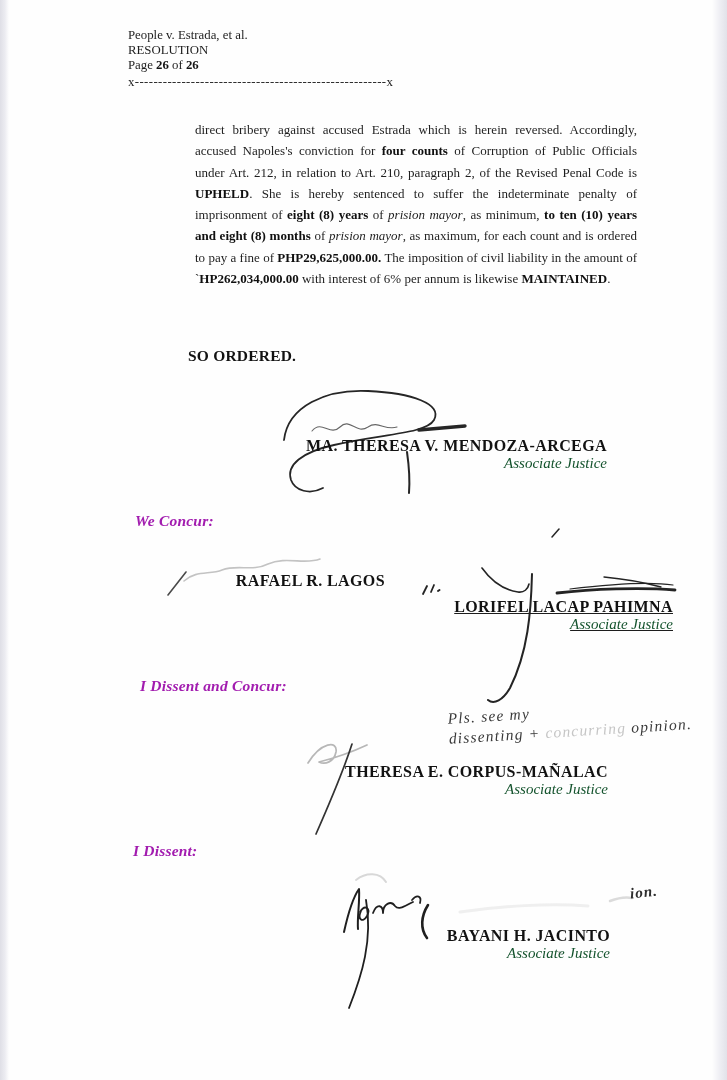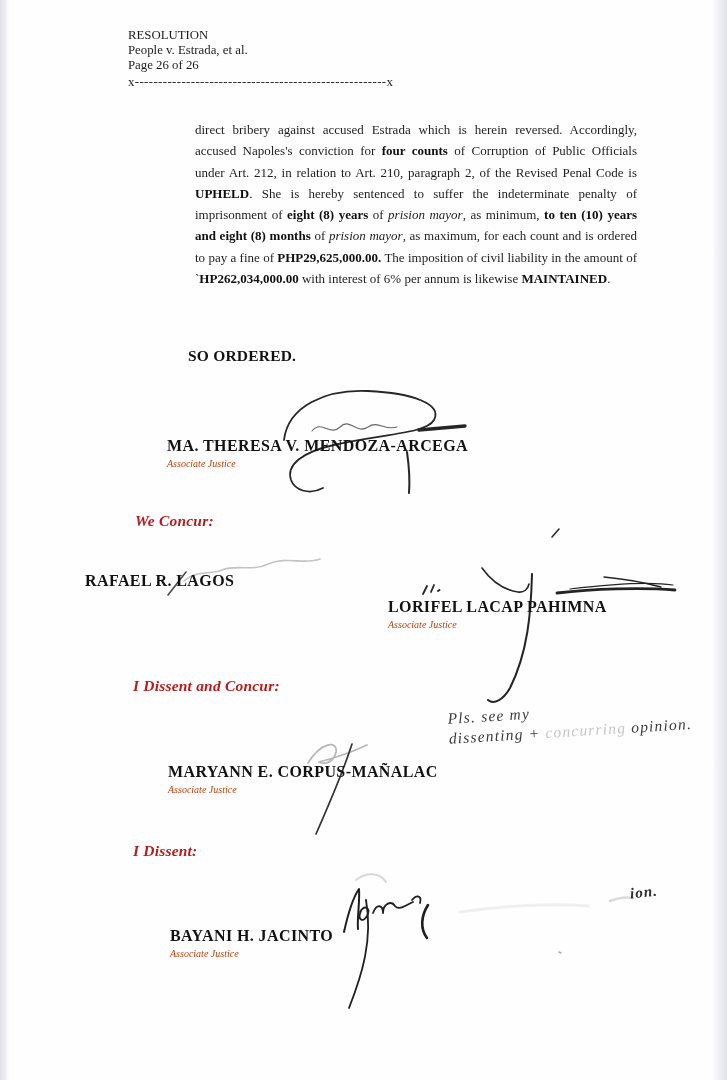--- a/index.html
+++ b/index.html
@@ -17,41 +17,41 @@
   }
   .edge-right{
     position:absolute;right:0;top:0;width:15px;height:1080px;
     background:linear-gradient(to left,#e2e2e9,#efeff4 50%,rgba(255,255,255,0));
   }
   .abs{position:absolute;}
   .doc-header{
     left:128px;top:28px;
     font-size:12.8px;line-height:15.2px;white-space:nowrap;
   }
-  .doc-header b{font-weight:normal;color:#151515;text-align:right;}
+  .doc-header b{font-weight:bold;color:#151515;text-align:right;}
   .separator{letter-spacing:.4px;margin-top:1px;}
   .body-par{
     left:195px;top:119px;width:442px;margin:0;
     font-size:13px;line-height:21.3px;text-align:justify;
     color:#1e1e1e;
   }
   .body-par b{color:#101010;}
   .so-ordered{
     left:188px;top:347px;
     font-size:15.5px;font-weight:bold;color:#121212;letter-spacing:.2px;
   }
-  .sig-block{text-align:left;}
+  .sig-block{text-align:right;}
   .sig-name{
     font-size:16px;font-weight:bold;color:#121212;letter-spacing:.4px;line-height:18px;
   }
   .sig-title{
-    font-size:10px;font-style:italic;color:#c2410c;line-height:17px;
+    font-size:15px;font-style:italic;color:#14532d;line-height:17px;
   }
   .section-label{
-    font-size:15.5px;font-weight:bold;font-style:italic;color:#b91c1c;letter-spacing:.2px;text-align:right;
+    font-size:15.5px;font-weight:bold;font-style:italic;color:#a21caf;letter-spacing:.2px;text-align:right;
   }
   .hand-note{
     left:448px;top:700px;width:290px;
     transform:rotate(-3.5deg);
     font-style:italic;color:#3a3a3a;
     font-size:15.5px;line-height:20px;letter-spacing:1.2px;
   }
   .hand-note .faint{color:#c6c6c6;}
   .hand-frag{
     left:630px;top:884px;
@@ -64,22 +64,22 @@
 </style>
 </head>
 <body>
 
 <div class="page">
 
   <div class="edge-left"></div>
   <div class="edge-right"></div>
 
   <header class="abs doc-header">
+    <div>People v. Estrada, et al.</div>
     <div>RESOLUTION</div>
-    <div>People v. Estrada, et al.</div>
     <div><span>Page</span> <b>26</b> <span>of</span> <b>26</b></div>
     <div class="separator">x------------------------------------------------------x</div>
   </header>
 
   <p class="abs body-par"><span>direct bribery against accused Estrada which is herein reversed. Accordingly, accused Napoles's conviction for </span><b>four counts</b><span> of Corruption of Public Officials under Art. 212, in relation to Art. 210, paragraph 2, of the Revised Penal Code is </span><b>UPHELD</b><span>. She is hereby sentenced to suffer the indeterminate penalty of imprisonment of </span><b>eight (8) years</b><span> of </span><i>prision mayor</i><span>, as minimum, </span><b>to ten (10) years and eight (8) months</b><span> of </span><i>prision mayor</i><span>, as maximum, for each count and is ordered to pay a fine of </span><b>PHP29,625,000.00.</b><span> The imposition of civil liability in the amount of `</span><b>HP262,034,000.00</b><span> with interest of 6% per annum is likewise </span><b>MAINTAINED</b><span>.</span></p>
 
   <div class="abs so-ordered">SO ORDERED.</div>
 
   <svg class="sig-overlay" viewBox="0 0 727 1080" aria-hidden="true">
 
@@ -130,34 +130,34 @@
     <div class="sig-name">MA. THERESA V. MENDOZA-ARCEGA</div>
     <div class="sig-title">Associate Justice</div>
   </div>
 
   <div class="abs section-label" style="left:135px;top:512px;">We Concur:</div>
 
   <div class="abs sig-block" style="left:85px;top:572px;width:300px;">
     <div class="sig-name">RAFAEL R. LAGOS</div>
   </div>
 
-  <div class="abs sig-block" style="left:388px;top:598px;width:300px;">
+  <div class="abs sig-block" style="left:373px;top:598px;width:300px;text-decoration:underline;">
     <div class="sig-name">LORIFEL LACAP PAHIMNA</div>
     <div class="sig-title">Associate Justice</div>
   </div>
 
-  <div class="abs section-label" style="left:133px;top:677px;">I Dissent and Concur:</div>
+  <div class="abs section-label" style="left:140px;top:677px;">I Dissent and Concur:</div>
 
   <div class="abs hand-note">
     <div><span>Pls. see my</span></div>
     <div><span>dissenting +</span> <span class="faint">concurring</span> <span>opinion.</span></div>
   </div>
 
   <div class="abs sig-block" style="left:168px;top:763px;width:440px;">
-    <div class="sig-name">MARYANN E. CORPUS-MAÑALAC</div>
+    <div class="sig-name">THERESA E. CORPUS-MAÑALAC</div>
     <div class="sig-title">Associate Justice</div>
   </div>
 
   <div class="abs section-label" style="left:133px;top:842px;font-style:italic;">I Dissent:</div>
 
   <div class="abs hand-frag">ion.</div>
 
   <div class="abs sig-block" style="left:170px;top:927px;width:440px;">
     <div class="sig-name">BAYANI H. JACINTO</div>
     <div class="sig-title">Associate Justice</div>

